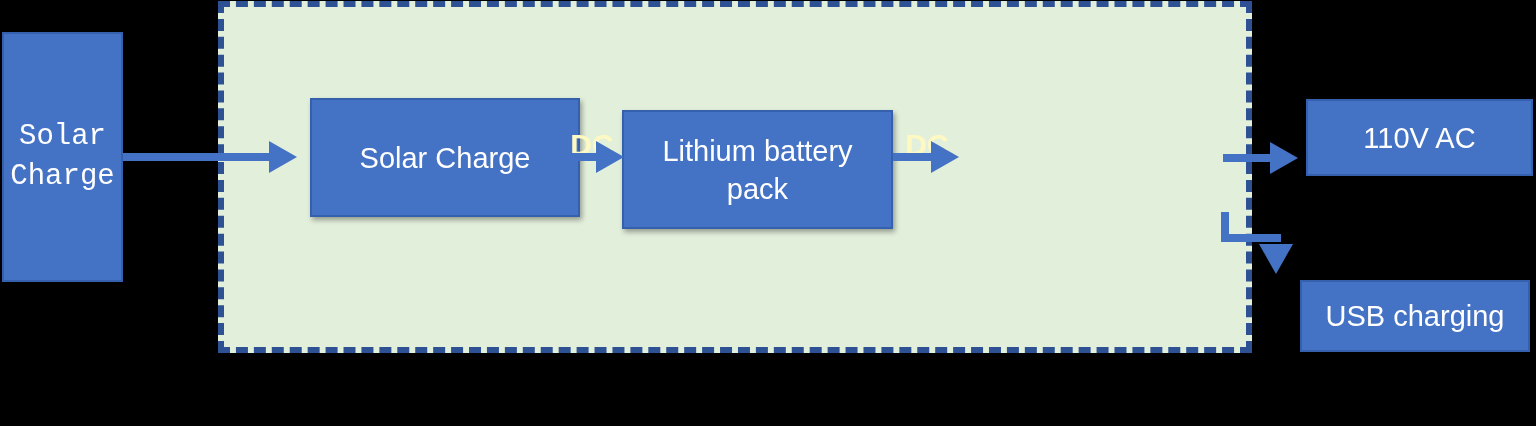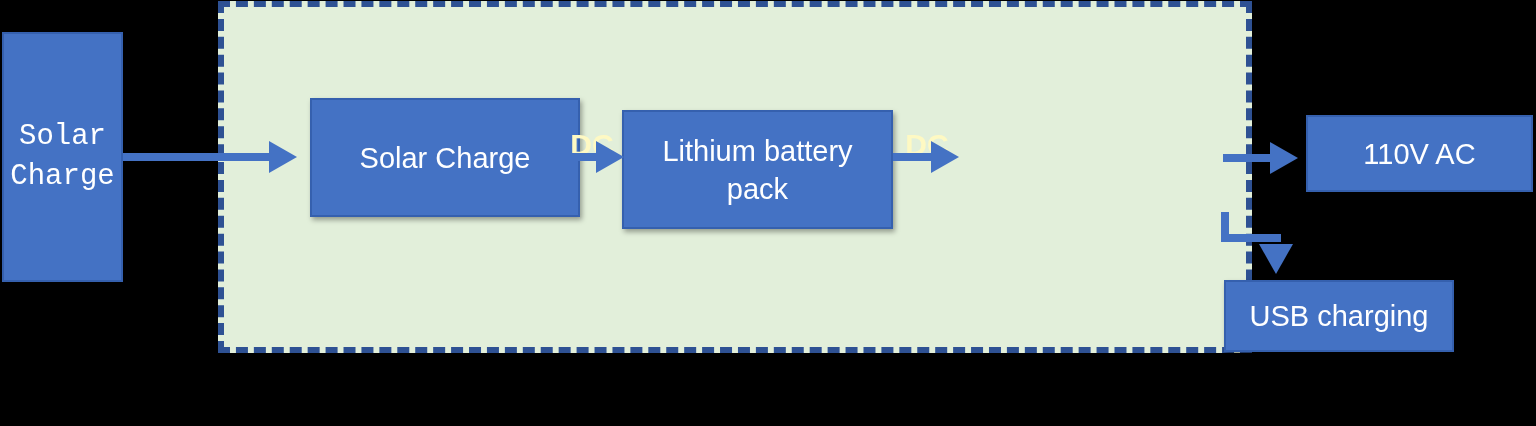--- a/index.html
+++ b/index.html
@@ -42,22 +42,22 @@
     text-align: center;
     font-size: 29px;
     line-height: 38px;
     z-index: 2;
   }
   .node span { display: block; }
   #solar-panel   { left: 2px;    top: 32px;  width: 121px; height: 250px; line-height: 40px; font-family: Liberation Mono, monospace; }
   #scc           { left: 310px;  top: 98px;  width: 270px; height: 119px; }
   #battery       { left: 622px;  top: 110px;  width: 271px; height: 119px; }
   #inverter      { left: 957px;  top: 98px;  width: 268px; height: 116px; }
-  #ac-appliances { left: 1306px; top: 115px; width: 227px; height: 77px; line-height: 36px; }
-  #usb-charging  { left: 1224px; top: 280px; width: 230px; height: 72px; }
+  #ac-appliances { left: 1306px; top: 99px; width: 227px; height: 77px; line-height: 36px; }
+  #usb-charging  { left: 1300px; top: 280px; width: 230px; height: 72px; }
 
   
   .edge-label {
     position: absolute;
     width: 60px;
     top: 108px;
     color: #fef9c3;
     font-weight: 700;
     font-size: 30px;
     text-align: center;

